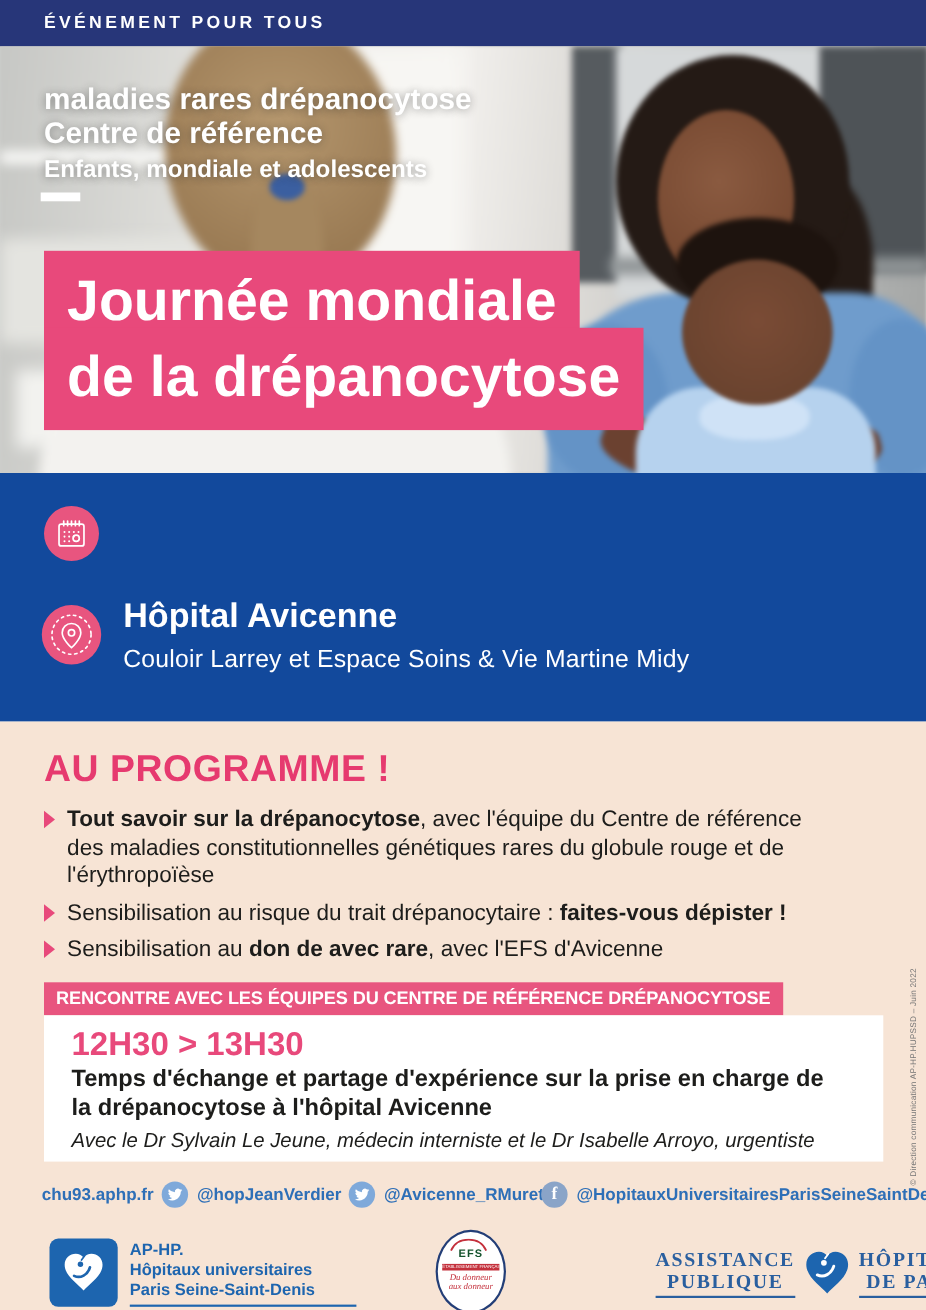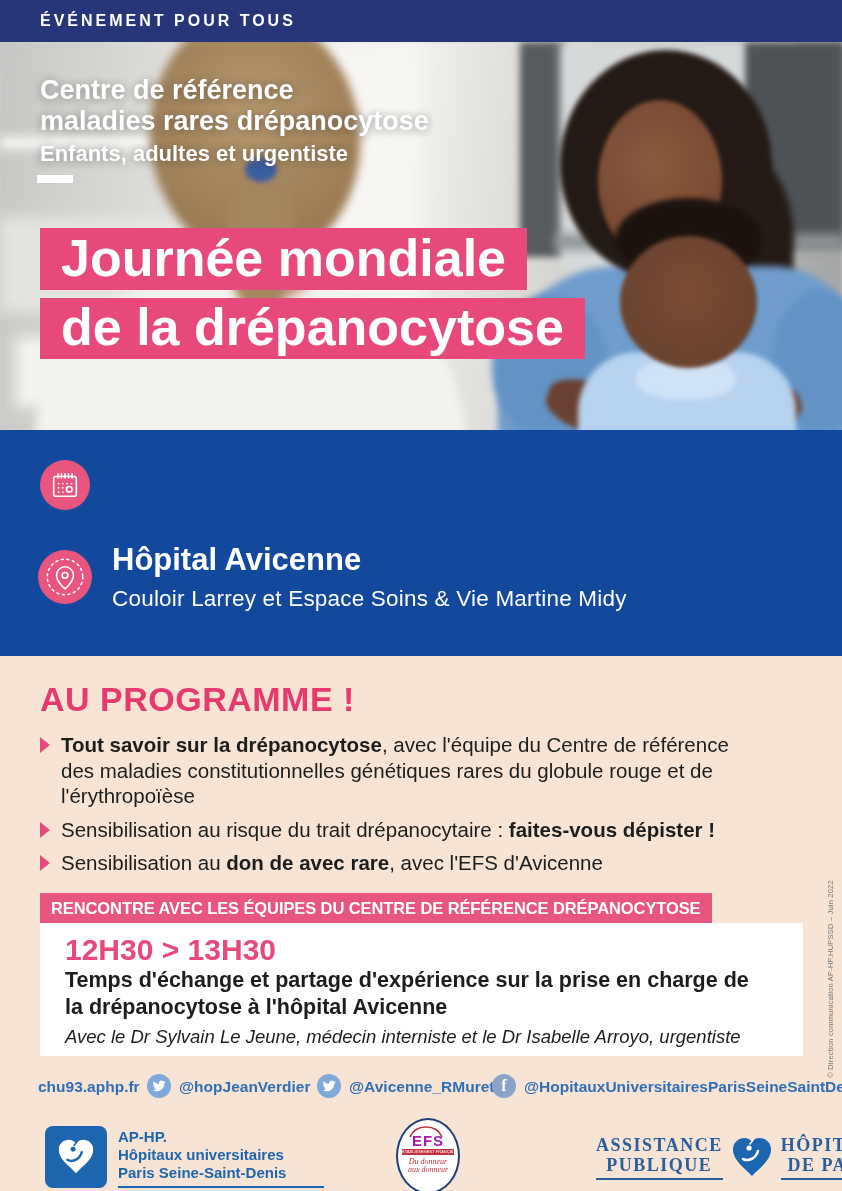--- a/index.html
+++ b/index.html
@@ -48,21 +48,21 @@
   .ph-collar{left:636px;top:316px;width:100px;height:42px;border-radius:45%;background:#cfe2f6;filter:blur(2px);}
   .ph-armL{left:545px;top:345px;width:120px;height:50px;border-radius:40%;background:#6b4130;transform:rotate(18deg);filter:blur(2px);}
   .ph-armR{left:690px;top:350px;width:112px;height:46px;border-radius:40%;background:#6b4130;transform:rotate(-14deg);filter:blur(2px);}
   
   .hero-title{position:absolute;left:40px;top:33px;color:#fff;font-size:27px;font-weight:700;
         line-height:31px;text-shadow:0 1px 8px rgba(40,40,40,.45);}
   .hero-sub{position:absolute;left:40px;top:99px;color:#fff;font-size:22px;font-weight:700;
         text-shadow:0 1px 8px rgba(40,40,40,.45);}
   .hero-dash{position:absolute;left:37px;top:133px;width:36px;height:8px;background:#fff;}
   .pinkline{position:absolute;left:40px;background:var(--pink);color:#fff;font-weight:700;
-        font-size:52px;padding:0 21px;white-space:nowrap;}
+        font-size:52px;padding:16px 21px;white-space:nowrap;}
   .pink1{top:186px;height:62px;line-height:60px;}
   .pink2{top:256px;height:61px;line-height:59px;}
   
   .bluesec{position:absolute;left:0;top:430px;width:842px;height:226px;background:var(--royal);}
   .circ{position:absolute;border-radius:50%;background:var(--pinkBanner);display:flex;align-items:center;justify-content:center;}
   .circ-cal{left:40px;top:30px;width:50px;height:50px;}
   .circ-pin{left:38px;top:120px;width:54px;height:54px;}
   .date-line{position:absolute;left:112px;top:32px;line-height:44px;color:#fff;font-size:38px;font-weight:800;white-space:nowrap;}
   .loc-title{position:absolute;left:112px;top:112px;color:#fff;font-size:31px;font-weight:800;}
   .loc-sub{position:absolute;left:112px;top:156px;color:#fff;font-size:22.5px;font-weight:400;letter-spacing:.2px;}
@@ -88,21 +88,21 @@
   .tw{background:#7fa9da;}
   .fb{background:#8aa4c8;color:#fff;font-size:16px;font-weight:700;font-family:"Liberation Serif",serif;}
   .handle{position:absolute;top:4px;color:var(--linkBlue);font-size:15.5px;font-weight:600;white-space:nowrap;}
   
   .logo93{position:absolute;left:45px;top:470px;width:62px;height:62px;border-radius:8px;background:var(--logoBlue);
        display:flex;align-items:center;justify-content:center;}
   .logo93-text{position:absolute;left:118px;top:472px;color:var(--logoBlue);font-weight:800;font-size:15px;line-height:18px;}
   .logo93-rule{width:206px;height:2px;background:var(--logoBlue);margin-top:4px;}
   .efs{position:absolute;left:396px;top:462px;width:60px;height:72px;border:2px solid #233e77;border-radius:50%;
        background:#fff;text-align:center;overflow:hidden;}
-  .efs-name{color:#a21caf;font-weight:700;font-size:15px;letter-spacing:1px;margin-top:14px;line-height:13px;}
+  .efs-name{color:#14532d;font-weight:700;font-size:10px;letter-spacing:1px;margin-top:14px;line-height:13px;}
   .efs-band{background:var(--efsRed);color:#fff;font-size:4px;line-height:6px;margin:2px 4px 0 4px;white-space:nowrap;overflow:hidden;}
   .efs-script{color:var(--efsRed);font-size:8px;line-height:8px;font-style:italic;font-family:"Liberation Serif",serif;margin-top:3px;}
   .apparis{position:absolute;left:596px;top:476px;display:flex;align-items:center;color:#2a5f9f;
        font-family:"Liberation Serif",serif;}
   .ap-col{text-align:center;font-size:18px;line-height:20px;letter-spacing:1.5px;font-weight:600;}
   .ap-rule{height:2px;background:#2a5f9f;margin-top:3px;}
   .ap-heart{margin:0 6px;position:relative;top:2px;}
   
   .credit{position:absolute;left:733px;top:972px;width:200px;height:14px;transform:rotate(-90deg);
        font-size:7.5px;color:#757575;text-align:center;letter-spacing:.2px;}
@@ -140,24 +140,24 @@
       <div class="ph-mhair"></div>
       <div class="ph-mface"></div>
       <div class="ph-armL"></div>
       <div class="ph-armR"></div>
       <div class="ph-polo"></div>
       <div class="ph-collar"></div>
       <div class="ph-bhair"></div>
       <div class="ph-bface"></div>
     </div>
     <div class="hero-title">
+      <div>maladies rares drépanocytose</div>
       <div>Centre de référence</div>
-      <div>maladies rares drépanocytose</div>
-    </div>
-    <div class="hero-sub">Enfants, adultes et urgentiste</div>
+    </div>
+    <div class="hero-sub">Enfants, mondiale et adolescents</div>
     <div class="hero-dash"></div>
     <div class="pinkline pink1">Journée mondiale</div>
     <div class="pinkline pink2">de la drépanocytose</div>
   </section>
 
   <section class="bluesec">
     <div class="circ circ-cal">
       <svg width="34" height="34" viewBox="0 0 48 48" fill="none" stroke="#fff" stroke-width="2.2" stroke-linecap="round">
         <rect x="8" y="12" width="32" height="28" rx="3"></rect>
         <line x1="14" y1="8" x2="14" y2="14"></line>

